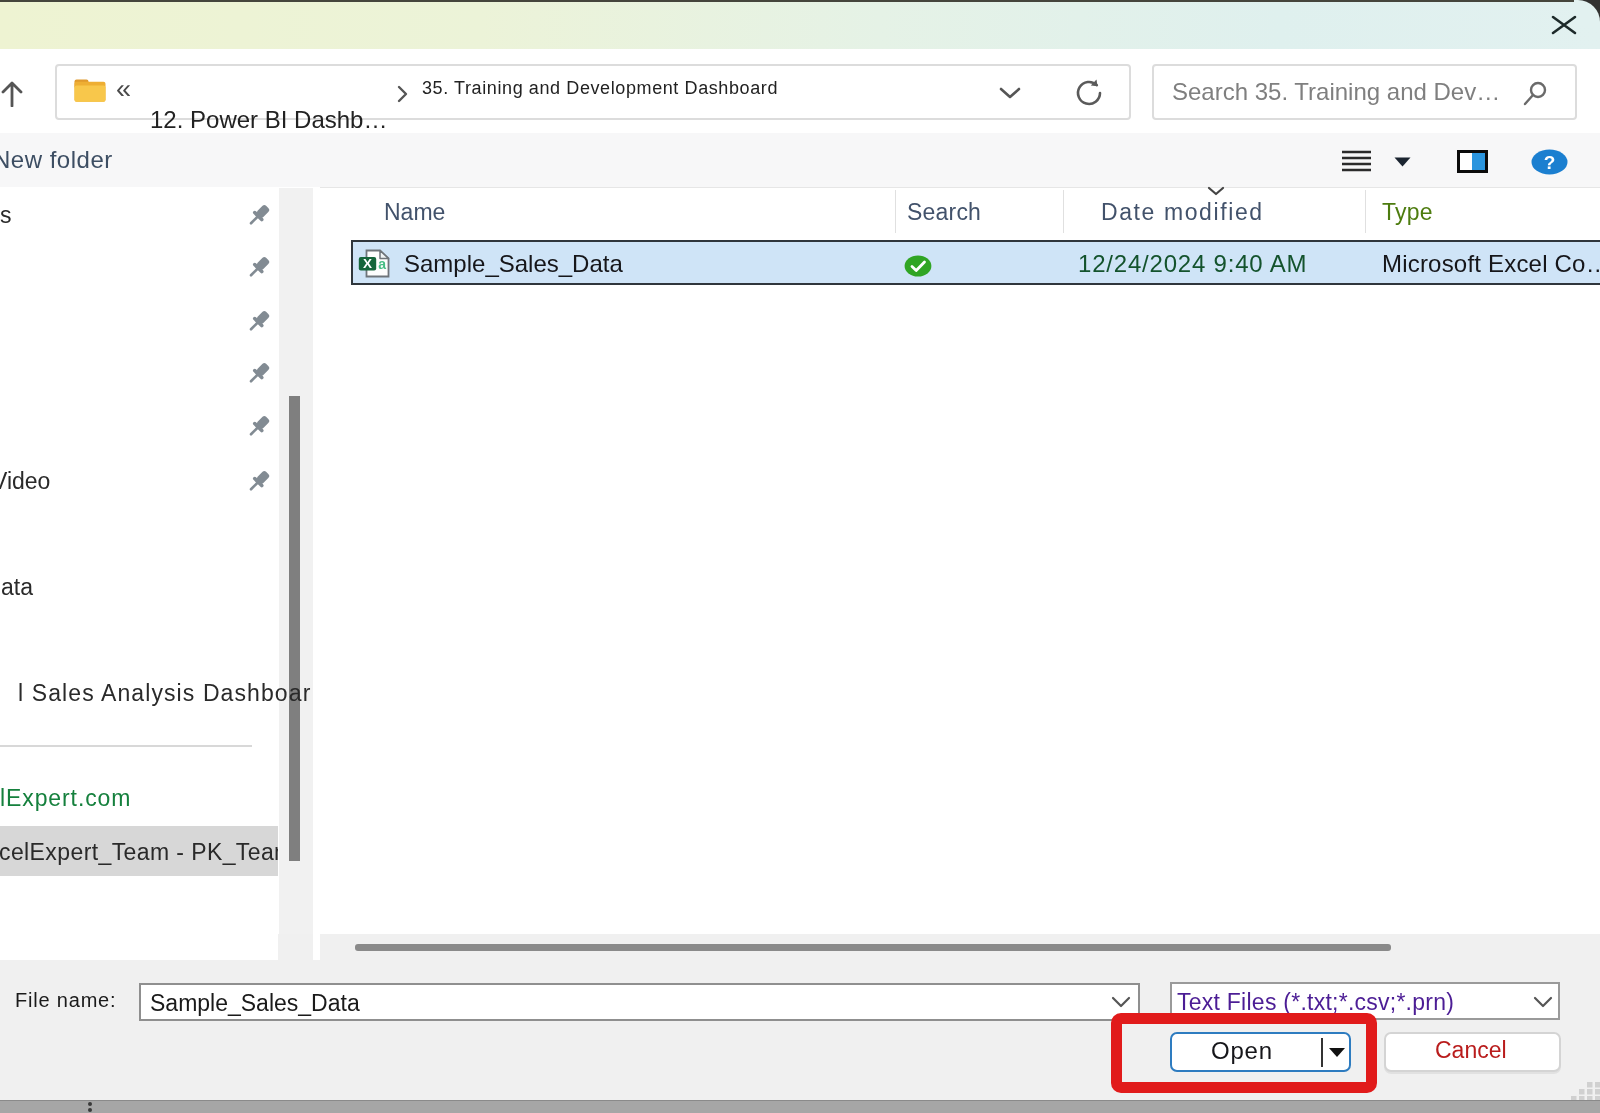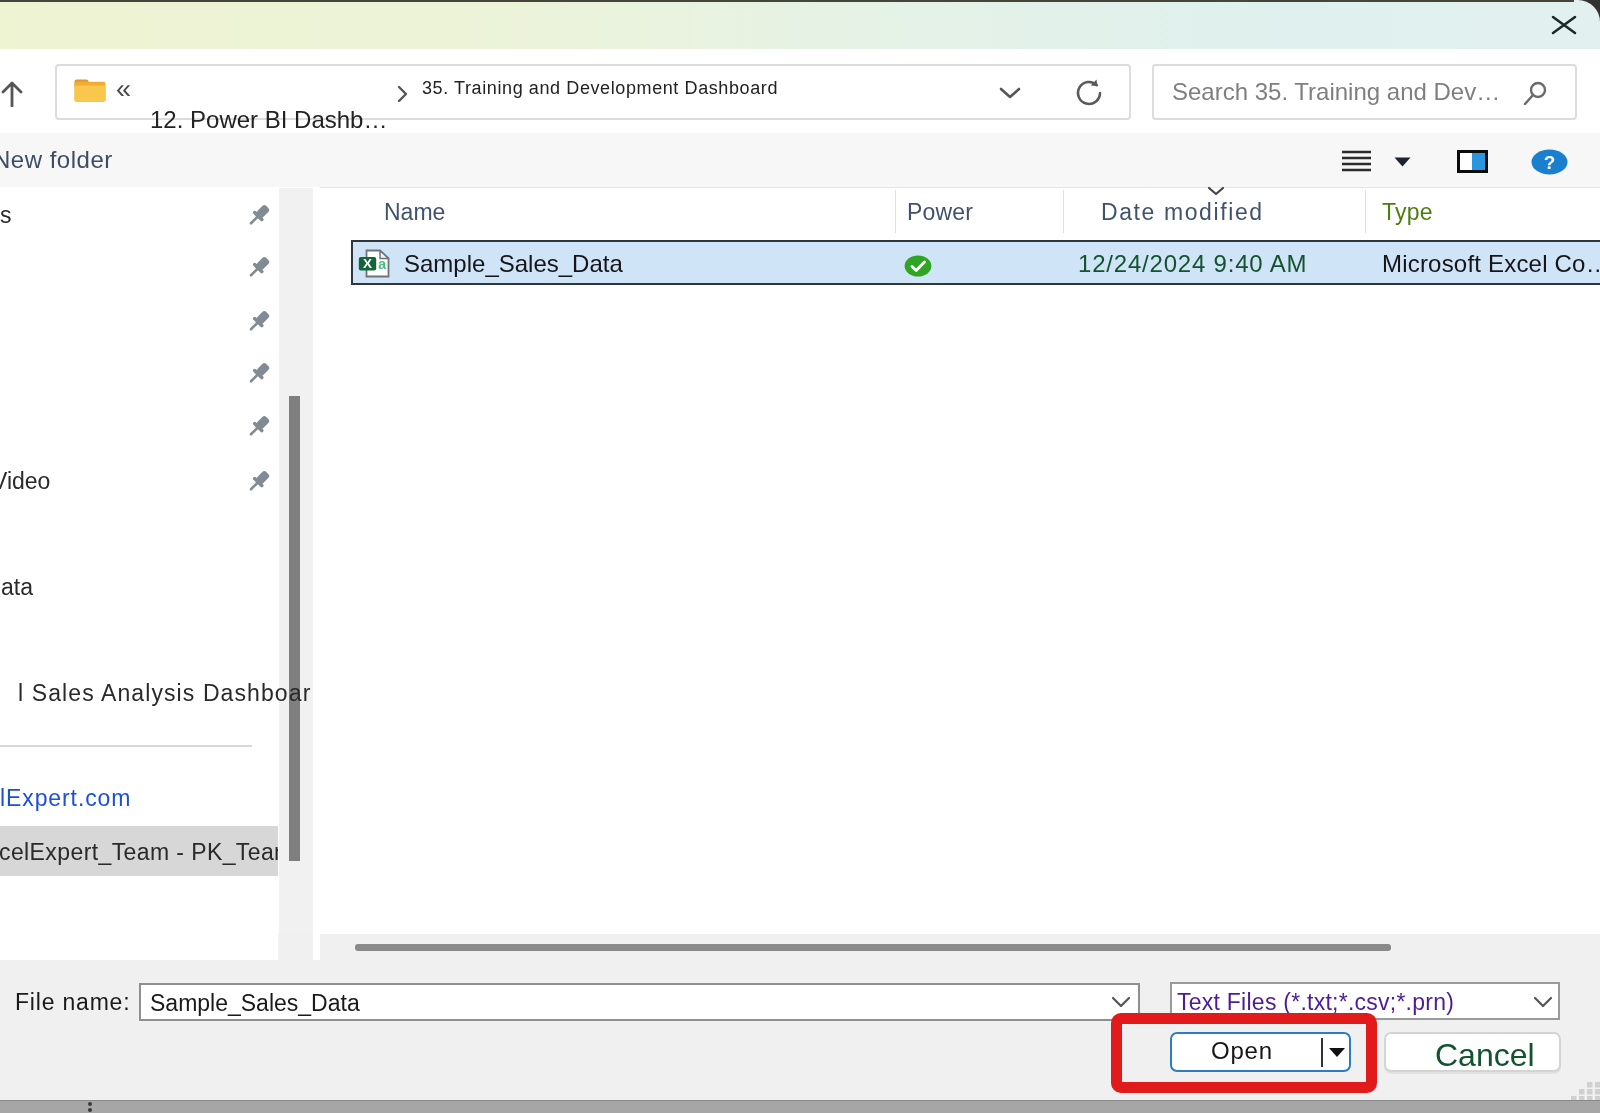--- a/index.html
+++ b/index.html
@@ -122,27 +122,27 @@
   </g>
 </defs>
   </svg>
 
 
 <div class="abs txt" style="left:0px;top:202px;font-size:23px;color:#2a2a2a;">s</div>
 <div class="abs txt" style="left:-8px;top:468px;font-size:23px;color:#2a2a2a;">Video</div>
 <div class="abs txt" style="left:1px;top:574px;font-size:23px;color:#2a2a2a;">ata</div>
 <div class="abs txt" style="left:0px;top:680px;font-size:23px;color:#2a2a2a;letter-spacing:1.1px;padding-left:18px;">l Sales Analysis Dashboar</div>
 <div class="abs" style="left:0px;top:745px;width:252px;height:2px;background:#d8d8d8;"></div>
-<div class="abs txt" style="left:0px;top:785px;font-size:23px;color:#1d4ed8;letter-spacing:0.9px;">lExpert.com</div>
+<div class="abs txt" style="left:0px;top:785px;font-size:23px;color:#15803d;letter-spacing:0.9px;">lExpert.com</div>
 <div class="abs" style="left:0px;top:826px;width:278px;height:50px;background:#d7d7d7;"></div>
 <div class="abs txt" style="left:-1px;top:839px;font-size:23px;color:#2a2a2a;letter-spacing:0.4px;max-width:279px;overflow:hidden;">celExpert_Team - PK_Team</div>
 
 
 <div class="abs txt" style="left:384px;top:199px;font-size:23px;color:#42526b;">Name</div>
-<div class="abs txt" style="left:907px;top:199px;font-size:23px;color:#42526b;letter-spacing:0.2px;">Power</div>
+<div class="abs txt" style="left:907px;top:199px;font-size:23px;color:#42526b;letter-spacing:0.2px;">Search</div>
 <div class="abs txt" style="left:1077px;top:199px;font-size:23px;color:#42526b;letter-spacing:1.6px;margin-left:24px;">Date modified</div>
 <div class="abs txt" style="left:1382px;top:199px;font-size:23px;color:#4d7c0f;letter-spacing:0.2px;">Type</div>
 <svg class="abs" style="left:1207px;top:186px;" width="18" height="10" viewBox="0 0 18 10">
   <path d="M2 2 L9 8 L16 2" stroke="#444" stroke-width="2.2" fill="none" stroke-linecap="round" stroke-linejoin="round"></path>
 </svg>
 <div class="abs" style="left:895px;top:190px;width:1px;height:43px;background:#e0e0e0;"></div>
 <div class="abs" style="left:1063px;top:190px;width:1px;height:43px;background:#e0e0e0;"></div>
 <div class="abs" style="left:1365px;top:190px;width:1px;height:43px;background:#e0e0e0;"></div>
 
 
@@ -164,21 +164,21 @@
 <div class="abs txt" style="left:1078px;top:250px;font-size:24px;color:#14532d;letter-spacing:0.8px;">12/24/2024 9:40 AM</div>
 <div class="abs txt" style="left:1382px;top:250px;font-size:24px;color:#16161a;letter-spacing:0.2px;">Microsoft Excel Co…</div>
 
 
 <div class="abs" style="left:0;top:934px;width:1600px;height:166px;background:#f0f0f0;"></div>
 <div class="abs" style="left:0px;top:934px;width:278px;height:26px;background:#ffffff;"></div>
 <div class="abs" style="left:313px;top:934px;width:7px;height:26px;background:#ffffff;"></div>
 <div class="abs" style="left:355px;top:944px;width:1036px;height:7px;background:#8a8a8a;border-radius:3px;"></div>
 
 
-<div class="abs txt" style="left:15px;top:989px;font-size:23px;color:#1a1a1a;letter-spacing:0.8px;">File name:</div>
+<div class="abs txt" style="left:15px;top:989px;font-size:20px;color:#1a1a1a;letter-spacing:0.8px;">File name:</div>
 <div class="abs" style="left:139px;top:983px;width:1001px;height:38px;background:#fff;
   border:2px solid #8f8f8f;box-sizing:border-box;"></div>
 <div class="abs txt" style="left:150px;top:990px;font-size:23px;color:#1a1a1a;">Sample_Sales_Data</div>
 <svg class="abs" style="left:1110px;top:995px;" width="22" height="14" viewBox="0 0 22 14">
   <path d="M3 3 L11 11 L19 3" stroke="#555" stroke-width="2.2" fill="none" stroke-linecap="round" stroke-linejoin="round"></path>
 </svg>
 
 <div class="abs" style="left:1170px;top:982px;width:390px;height:38px;background:#fff;
   border:2px solid #9a9a9a;box-sizing:border-box;"></div>
 <div class="abs txt" style="left:1177px;top:989px;font-size:23px;color:#4c1d95;letter-spacing:0.25px;">Text Files (*.txt;*.csv;*.prn)</div>
@@ -191,21 +191,21 @@
   border:2px solid #2e7cc0;border-radius:7px;box-sizing:border-box;"></div>
 <div class="abs txt" style="left:1211px;top:1037px;font-size:24px;color:#16161a;letter-spacing:0.8px;">Open</div>
 <div class="abs" style="left:1321px;top:1038px;width:2px;height:29px;background:#333;"></div>
 <svg class="abs" style="left:1327px;top:1046px;" width="20" height="13" viewBox="0 0 20 13">
   <path d="M2 2 L10 11 L18 2 Z" fill="#111"></path>
 </svg>
 
 
 <div class="abs" style="left:1384px;top:1032px;width:177px;height:40px;background:#fff;
   border:2px solid #d4d4d4;border-radius:7px;box-shadow:0 2px 0 rgba(0,0,0,0.06);box-sizing:border-box;"></div>
-<div class="abs txt" style="left:1435px;top:1037px;font-size:32px;color:#14532d;">Cancel</div>
+<div class="abs txt" style="left:1435px;top:1037px;font-size:23px;color:#b91c1c;">Cancel</div>
 
 
 <div class="abs" style="left:1111px;top:1013px;width:266px;height:80px;
   border:11px solid #e11b1b;border-radius:10px;box-sizing:border-box;"></div>
 
 
 <svg class="abs" style="left:1565px;top:1078px;" width="35" height="26" viewBox="0 0 35 26">
   <g fill="#d0d0d0">
     <rect x="22" y="4" width="5.5" height="5.5"></rect>
     <rect x="14" y="11" width="5.5" height="5.5"></rect>

